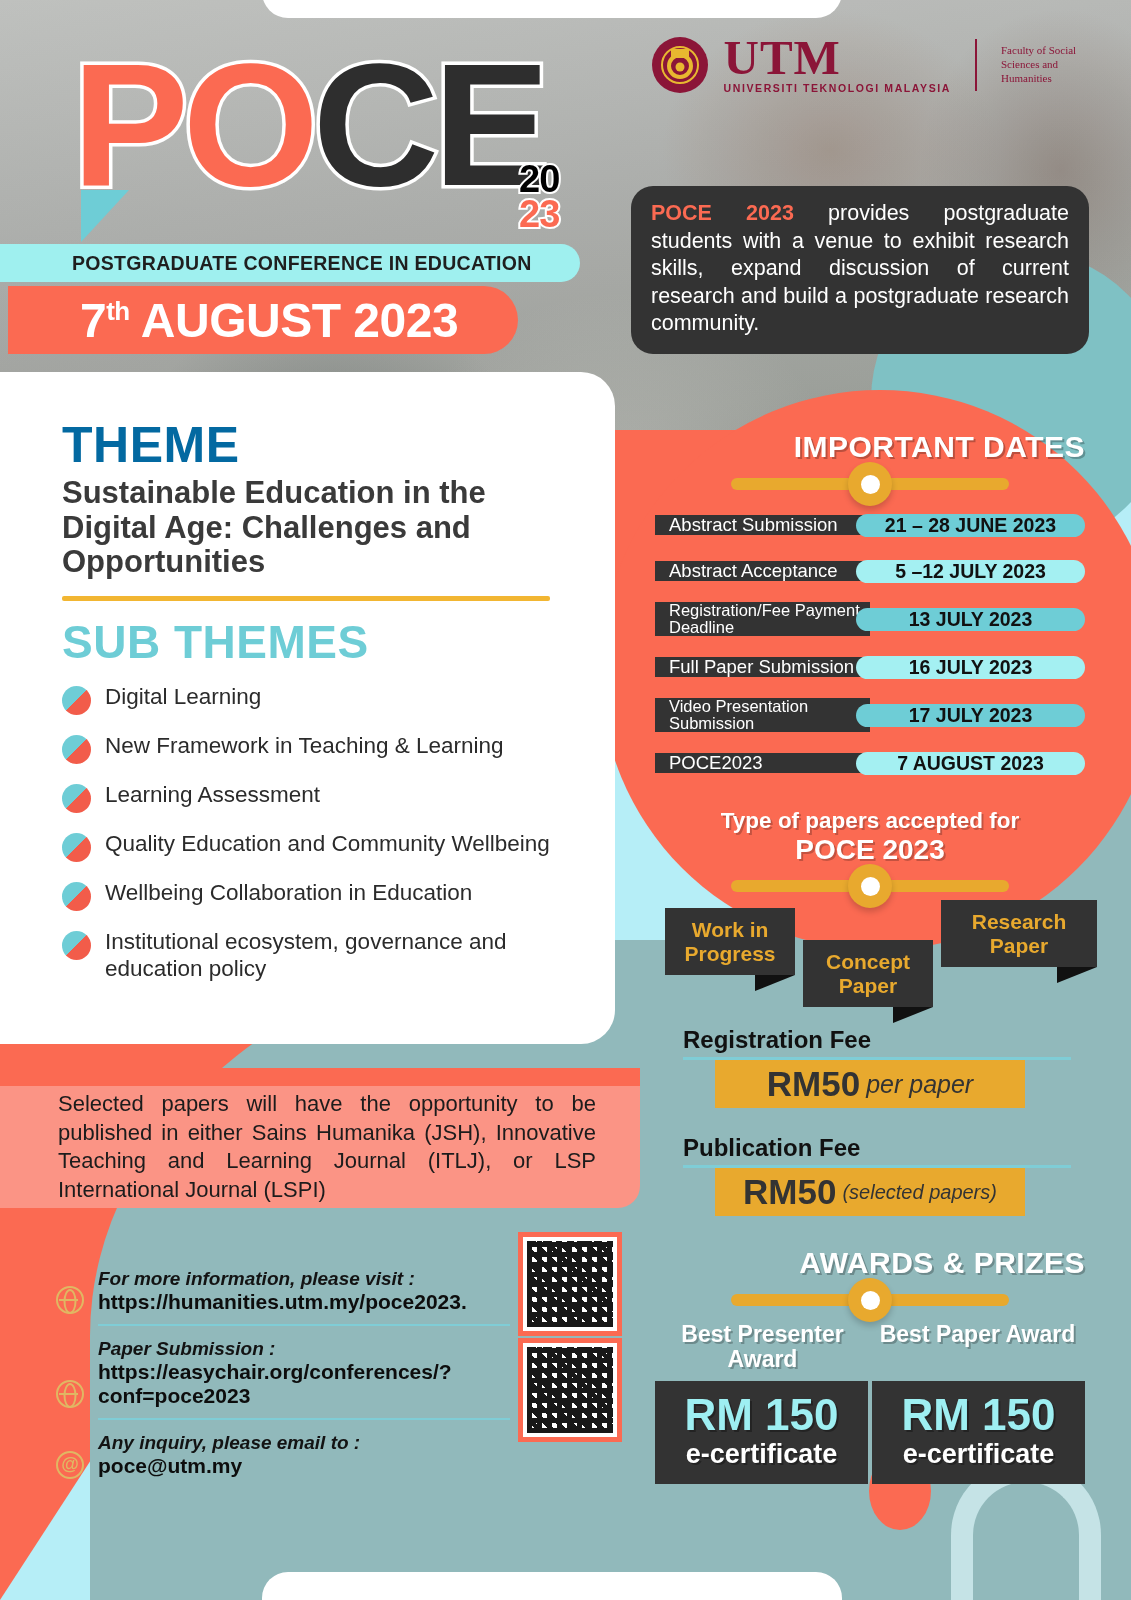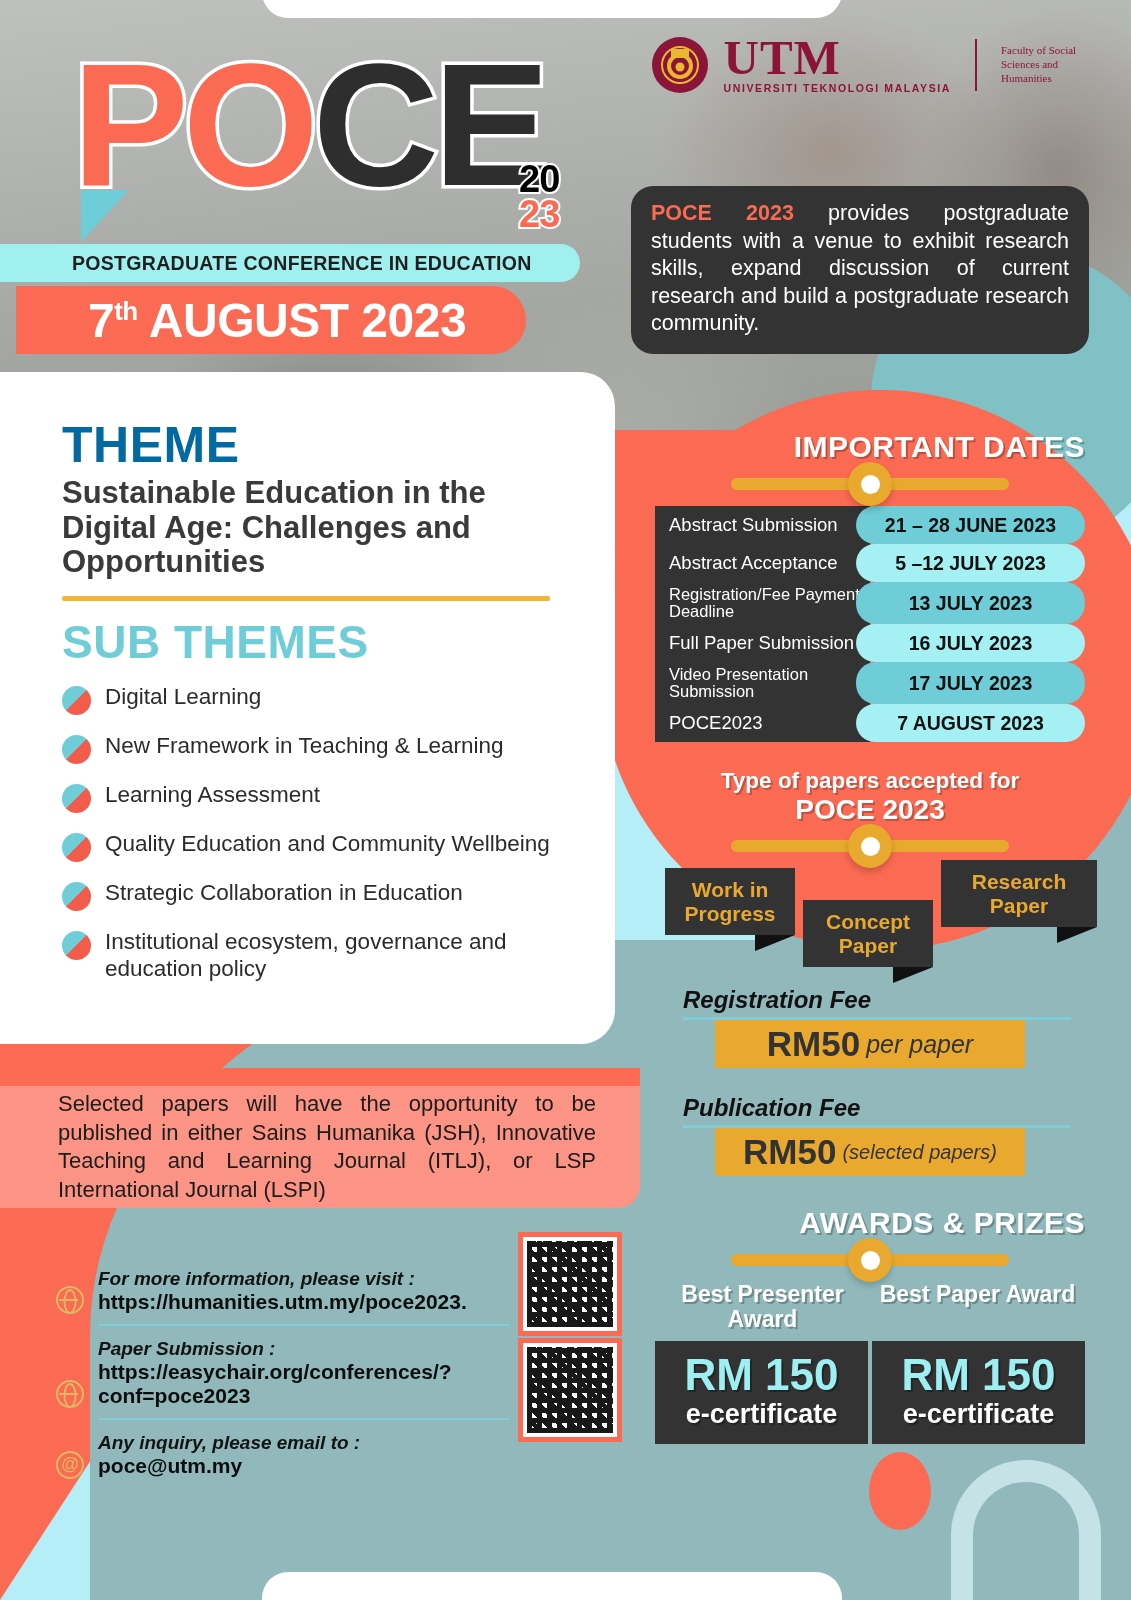--- a/index.html
+++ b/index.html
@@ -143,21 +143,21 @@
 
   .subtitle-bar{
     position:absolute; left:0; top:244px; width:580px; height:38px;
     background:#9ff0ef; border-radius:0 19px 19px 0;
     display:flex; align-items:center; padding-left:72px;
   }
   .subtitle-bar span{
     font-size:19.5px; font-weight:bold; color:#1f1f1f; letter-spacing:.3px;
   }
   .date-bar{
-    position:absolute; left:16px; top:286px; width:510px; height:68px;
+    position:absolute; left:8px; top:286px; width:510px; height:68px;
     background:#fb6a52; border-radius:0 34px 34px 0;
     display:flex; align-items:center; padding-left:72px;
   }
   .date-bar .d{
     font-size:48px; font-weight:bold; color:#fff; letter-spacing:-.5px;
   }
   .date-bar .sup{ font-size:26px; vertical-align:super; }
 
   
   .intro{
@@ -256,21 +256,21 @@
     border-radius:6px; margin:14px auto 16px auto;
   }
   .slider .knob{
     position:absolute; left:50%; top:50%; transform:translate(-50%,-50%);
     width:44px; height:44px; border-radius:50%; background:#e8a92e;
     box-shadow:0 4px 6px rgba(0,0,0,.18);
     display:flex; align-items:center; justify-content:center;
   }
   .slider .knob i{ width:19px; height:19px; border-radius:50%; background:#fff; display:block; }
 
-  .date-row{ display:flex; height:38px; }
+  .date-row{ display:flex; margin-bottom:8px; height:38px;align-items:center; }
   .date-row.tall{ height:42px; }
   .date-name{
     background:#333; color:#fff; flex:0 0 215px;
     display:flex; align-items:center; padding-left:14px;
     font-size:18.5px; line-height:1.05;
   }
   .date-name.sm{ font-size:16.5px; }
   .date-val{
     flex:1 1 auto; border-radius:20px; display:flex;
     align-items:center; justify-content:center;
@@ -292,21 +292,21 @@
   }
   .pbox:after{
     content:""; position:absolute; right:-0px; bottom:-16px;
     border-left:40px solid #111; border-bottom:16px solid transparent;
   }
   #pb1{ left:10px; top:0; width:130px; }
   #pb2{ left:148px; top:32px; width:130px; }
   #pb3{ left:286px; top:-8px; width:156px; }
 
   .fee-label{
-    font-size:24px; font-weight:bold; color:#111; margin:26px 0 0 28px;font-style:italic;
+    font-size:24px; font-weight:bold; color:#111; margin:26px 0 0 28px;
   }
   .fee-rule{ height:3px; background:#7fcdd6; width:388px; margin:3px 0 0 28px; }
   .fee-box{
     background:#e8a92e; height:48px; margin:0 0 0 60px; width:310px;
     display:flex; align-items:center; justify-content:center; gap:6px;
   }
   .fee-box .amt{ font-size:35px; font-weight:bold; color:#333; }
   .fee-box .note{ font-size:25px; font-style:italic; color:#333; }
   .fee-box .note.sm{ font-size:20px; }
 
@@ -408,21 +408,21 @@
       <li>
           <span class="split-dot"></span>
           <span>Learning Assessment</span>
         </li>
       <li>
           <span class="split-dot"></span>
           <span>Quality Education and Community Wellbeing</span>
         </li>
       <li>
           <span class="split-dot"></span>
-          <span>Strategic Collaboration in Education</span>
+          <span>Wellbeing Collaboration in Education</span>
         </li>
       <li>
           <span class="split-dot"></span>
           <span>Institutional ecosystem, governance and education policy</span>
         </li>
     </ul>
   </div>
 
   <div class="pub">Selected papers will have the opportunity to be published in either Sains Humanika (JSH), Innovative Teaching and Learning Journal (ITLJ), or LSP International Journal (LSPI)</div>
 

